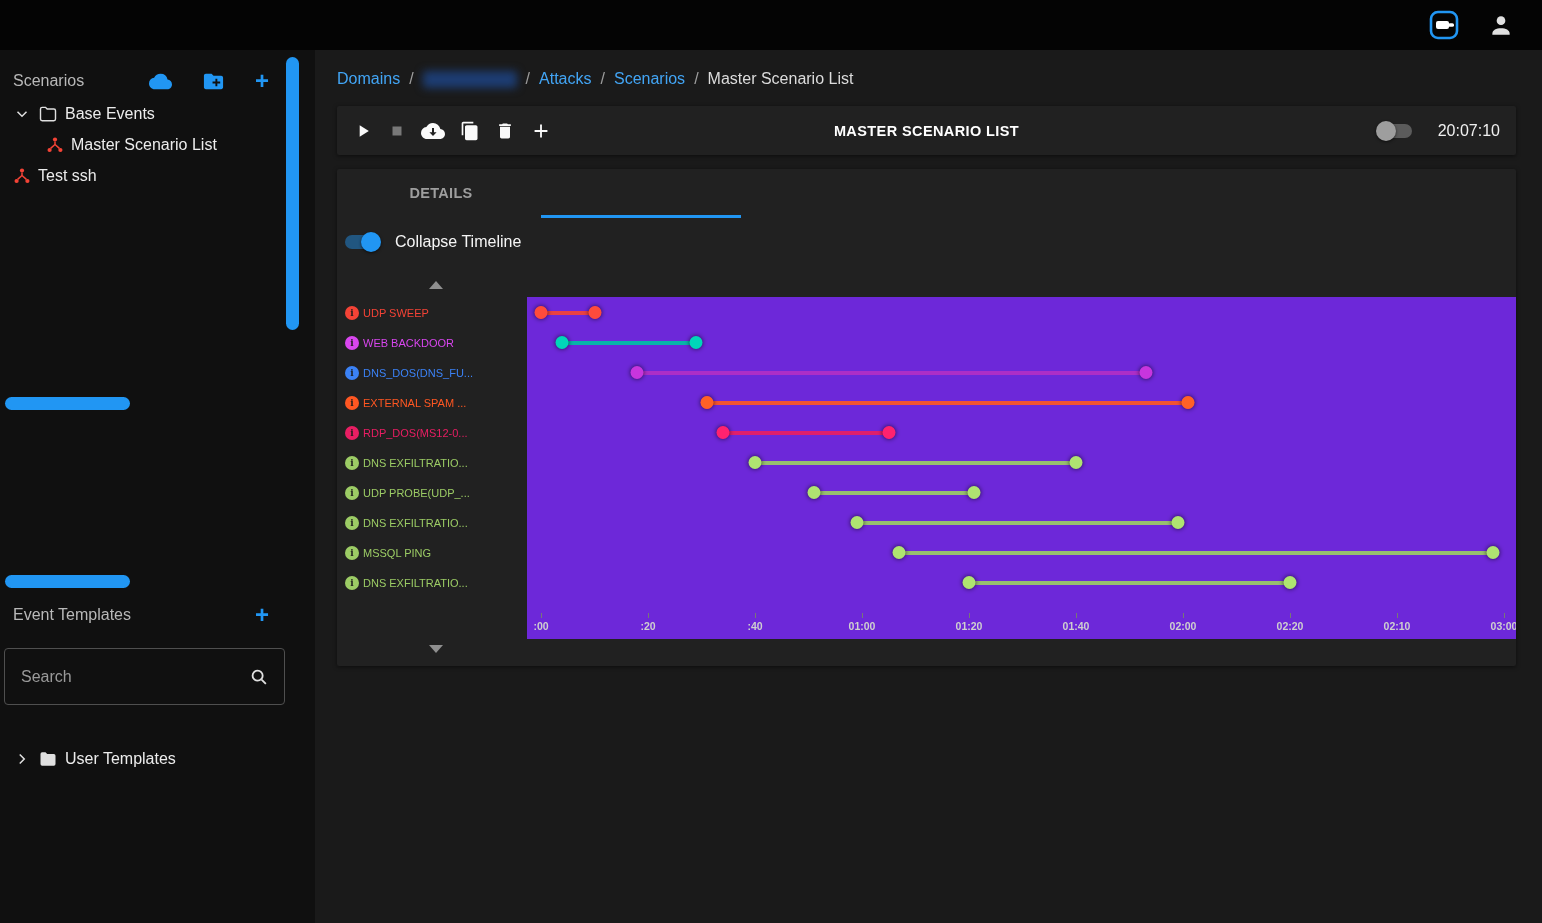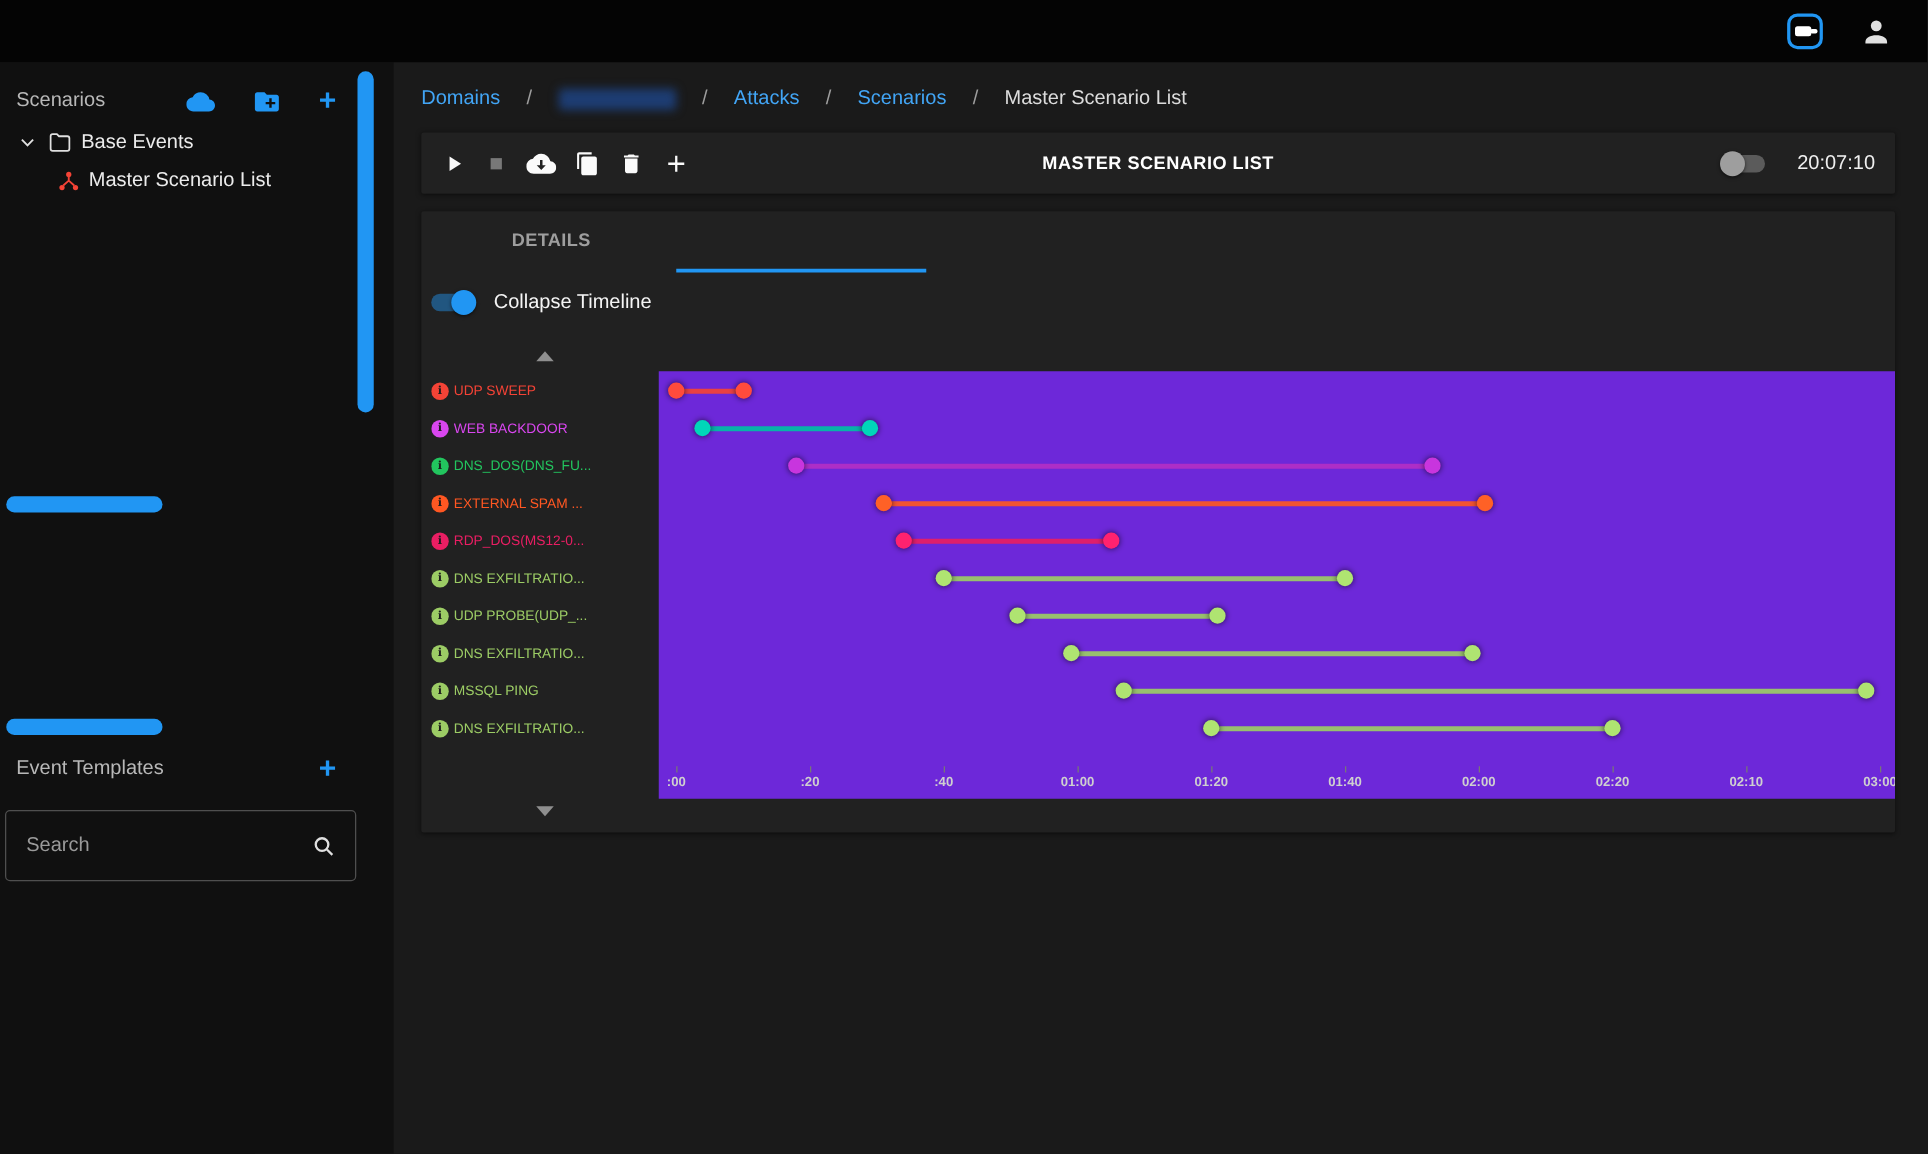--- a/index.html
+++ b/index.html
@@ -24,21 +24,21 @@
   .abs{position:absolute;left:0;right:0}
   .search-box{position:absolute;left:4px;top:598px;width:281px;height:57px;border:1px solid #4f4f4f;
               border-radius:4px;display:flex;align-items:center;padding:0 14px;gap:8px}
   .search-box input{flex:1;background:transparent;border:none;outline:none;color:#e0e0e0;
                     font-size:16px;font-family:inherit;min-width:0}
   .search-box input::placeholder{color:#9a9a9a}
   .plusglyph{color:#2196f3;font-size:24px;font-weight:bold;line-height:1;cursor:pointer}
 
   
   .main{position:absolute;top:50px;left:315px;right:0;bottom:0;background:#1a1a1a}
-  .breadcrumb{padding:20px 0 0 22px;font-size:16px;display:flex;align-items:center;gap:21px;white-space:nowrap}
+  .breadcrumb{padding:20px 0 0 22px;font-size:16px;display:flex;align-items:center;gap:9px;white-space:nowrap}
   .breadcrumb .lnk{color:#42a5f5;cursor:pointer}
   .breadcrumb .sep{color:#9e9e9e}
   .breadcrumb .cur{color:#dcdcdc}
   .redacted{display:inline-block;width:94px;height:17px;background:#1d3d73;border-radius:3px;filter:blur(4px)}
 
   .panel{margin:0 26px 0 22px;background:#212121;border-radius:2px;box-shadow:0 1px 4px rgba(0,0,0,.55)}
   .toolbar{margin-top:18px;height:49px;display:flex;align-items:center;position:relative;padding:0 16px}
   .tb-icons{display:flex;align-items:center;gap:15px}
   .tb-icons svg{cursor:pointer}
   .tb-title{position:absolute;left:50%;transform:translateX(-50%);font-size:14.5px;font-weight:bold;
@@ -133,20 +133,29 @@
   <div class="sb-row ind1">
     <svg width="18" height="18" viewBox="0 0 18 18">
       <circle cx="9" cy="3.5" r="2.1" fill="#f44336"></circle>
       <circle cx="3.6" cy="14" r="2.1" fill="#f44336"></circle>
       <circle cx="14.4" cy="14" r="2.1" fill="#f44336"></circle>
       <path d="M9 5.5v3M9 8.5L4.6 12.4M9 8.5l4.4 3.9" stroke="#f44336" stroke-width="1.5" fill="none"></path>
     </svg>
     <span>Master Scenario List</span>
   </div>
 
+  <div class="sb-row ind0">
+    <svg width="18" height="18" viewBox="0 0 18 18">
+      <circle cx="9" cy="3.5" r="2.1" fill="#f44336"></circle>
+      <circle cx="3.6" cy="14" r="2.1" fill="#f44336"></circle>
+      <circle cx="14.4" cy="14" r="2.1" fill="#f44336"></circle>
+      <path d="M9 5.5v3M9 8.5L4.6 12.4M9 8.5l4.4 3.9" stroke="#f44336" stroke-width="1.5" fill="none"></path>
+    </svg>
+    <span>Test ssh</span>
+  </div>
 
   <div class="vscroll"></div>
 
   <div class="hscroll" style="top:347px"></div>
 
 
   <div class="hscroll" style="top:525px"></div>
 
   <div class="sb-header abs" style="top:548px;margin-top:0">
     <span>Event Templates</span>
@@ -156,20 +165,29 @@
 
   <div class="search-box">
     <input type="text" placeholder="Search" style="">
     <svg width="22" height="22" viewBox="0 0 24 24">
       <circle cx="10.5" cy="10.5" r="5.5" fill="none" stroke="#e0e0e0" stroke-width="2"></circle>
       <line x1="14.8" y1="14.8" x2="19.5" y2="19.5" stroke="#e0e0e0" stroke-width="2"></line>
     </svg>
   </div>
 
 
+  <div class="sb-row ind0 abs" style="top:693px">
+    <svg width="18" height="18" viewBox="0 0 24 24">
+      <polyline points="9,6 15,12 9,18" fill="none" stroke="#e0e0e0" stroke-width="2"></polyline>
+    </svg>
+    <svg width="20" height="20" viewBox="0 0 24 24">
+      <path d="M3 6a2 2 0 0 1 2-2h4l2 2h8a2 2 0 0 1 2 2v10a2 2 0 0 1-2 2H5a2 2 0 0 1-2-2V6z" fill="#e0e0e0"></path>
+    </svg>
+    <span>User Templates</span>
+  </div>
 </div>
 
 <div class="main">
 
   <div class="breadcrumb">
     <span class="lnk">Domains</span>
     <span class="sep">/</span>
     <span class="redacted"></span>
     <span class="sep">/</span>
     <span class="lnk">Attacks</span>
@@ -228,21 +246,21 @@
       <div class="chart-grid">
         <div class="tl-labels">
             <div class="tl-label" style="color: rgb(244, 67, 54);">
               <span class="info-ic"></span>
               <span class="tl-label-text">UDP SWEEP</span>
             </div>
             <div class="tl-label" style="color: #d946ef;">
               <span class="info-ic"></span>
               <span class="tl-label-text">WEB BACKDOOR</span>
             </div>
-            <div class="tl-label" style="color: #22c55e;">
+            <div class="tl-label" style="color: #3b82f6;">
               <span class="info-ic"></span>
               <span class="tl-label-text">DNS_DOS(DNS_FU...</span>
             </div>
             <div class="tl-label" style="color: rgb(255, 87, 34);">
               <span class="info-ic"></span>
               <span class="tl-label-text">EXTERNAL SPAM ...</span>
             </div>
             <div class="tl-label" style="color: rgb(233, 30, 99);">
               <span class="info-ic"></span>
               <span class="tl-label-text">RDP_DOS(MS12-0...</span>

